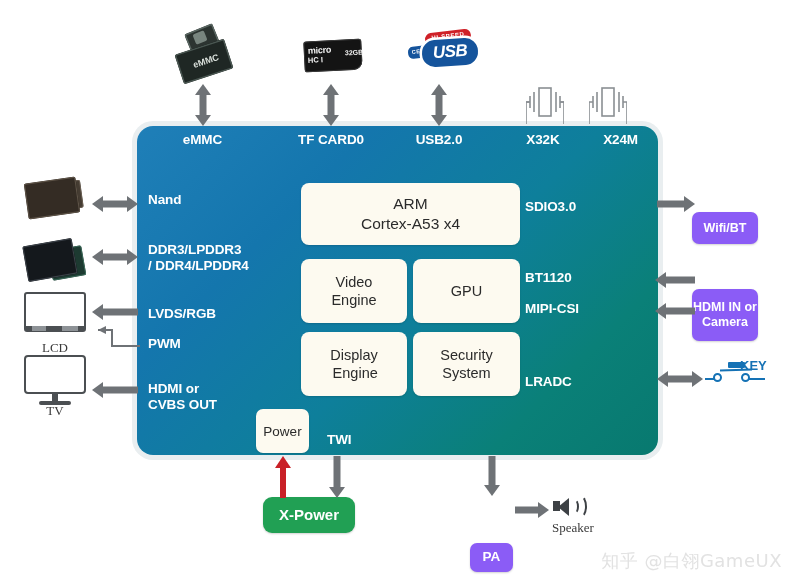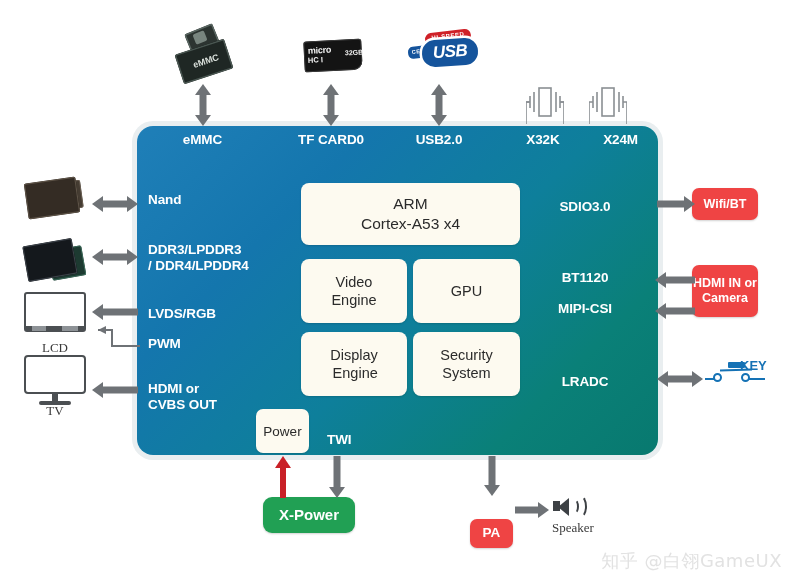--- a/index.html
+++ b/index.html
@@ -22,21 +22,21 @@
 
   .pin {
     position: absolute;
     color: #ffffff;
     font-weight: bold;
     font-size: 13.5px;
     line-height: 1.18;
     white-space: pre-line;
     letter-spacing: -0.1px;
   }
-  .pin.right { text-align: center; }
+  .pin.right { text-align: left; }
   .pin.center { text-align: center; }
 
   
   .core {
     position: absolute;
     background: #fdfaf0;
     border-radius: 8px;
     display: flex; align-items: center; justify-content: center;
     text-align: center;
     color: #2b2b2b;
@@ -59,21 +59,21 @@
   .extbox {
     position: absolute;
     border-radius: 7px;
     display: flex; align-items: center; justify-content: center;
     text-align: center;
     color: #ffffff; font-weight: bold;
     font-size: 12.5px; line-height: 1.2;
     white-space: pre-line;
     box-shadow: 0 1px 2px rgba(0,0,0,0.18);
   }
-  .extbox.blue { background: #ef4444; }
+  .extbox.blue { background: #8b5cf6; margin-top: 24px; }
   .extbox.green { background: #21a054; }
 
   #ext-wifi { left: 692px; top: 188px; width: 66px; height: 32px; }
   #ext-hdmiin { left: 692px; top: 265px; width: 66px; height: 52px; }
   #ext-pa { left: 470px; top: 519px; width: 43px; height: 29px; font-size: 13.5px; }
   #ext-xpower { left: 263px; top: 497px; width: 92px; height: 36px; font-size: 15px; border-radius: 9px; }
 
   
   .arrow-v, .arrow-h { position: absolute; }
   .shaft-v { position: absolute; background: #6e7276; width: 7px; left: 50%; transform: translateX(-50%); }

